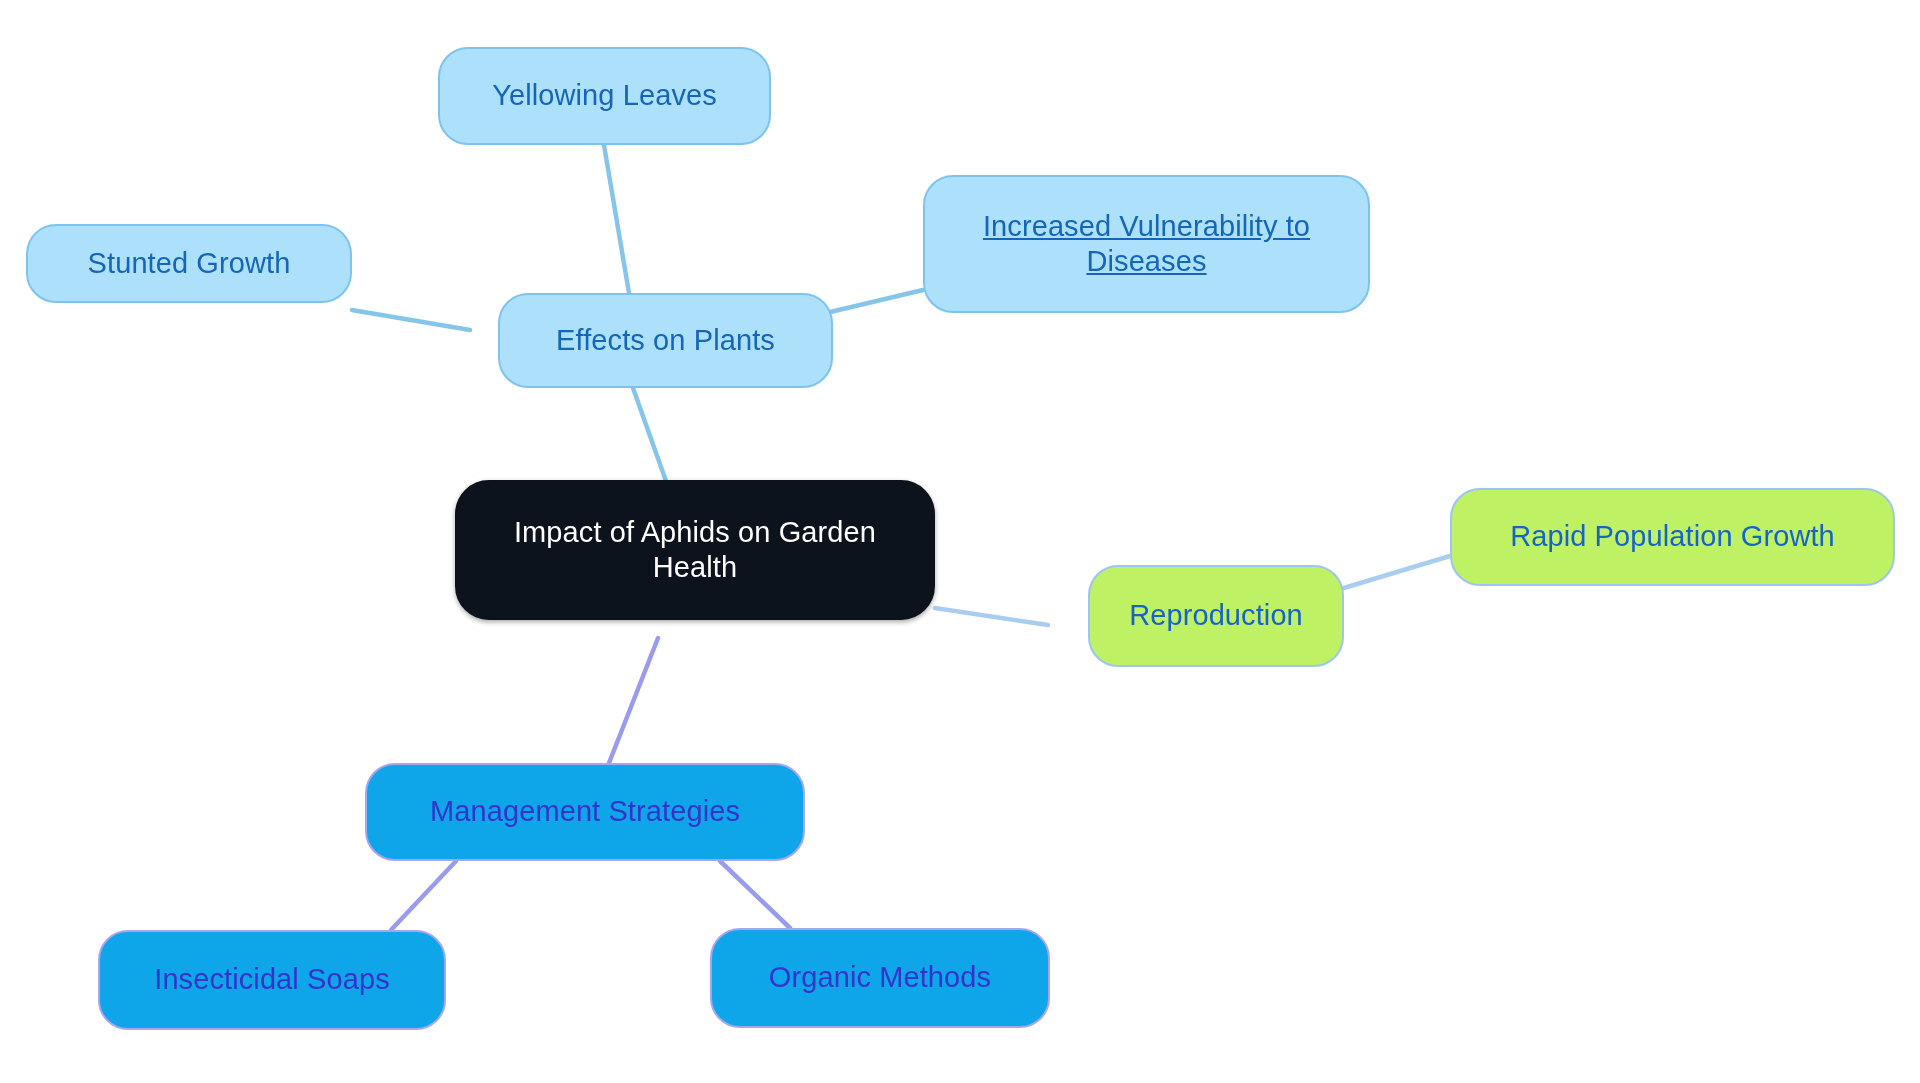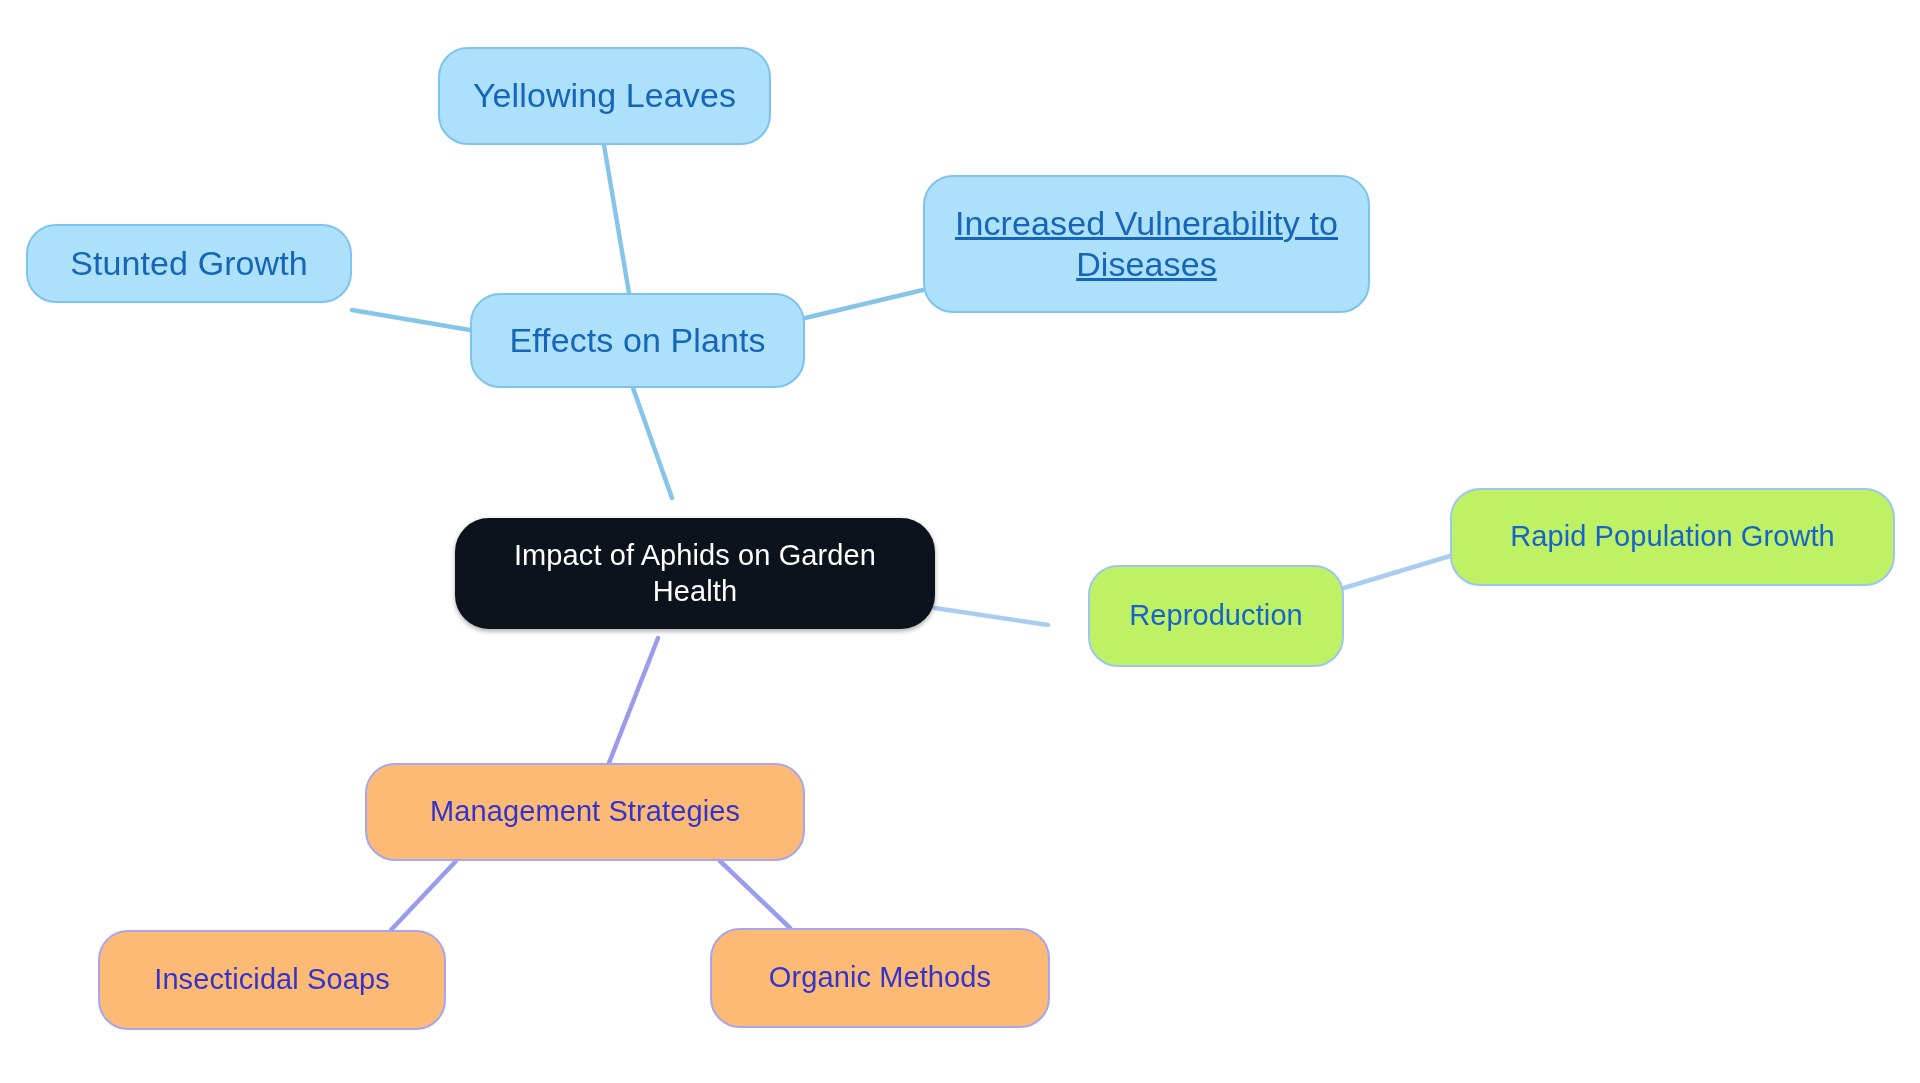--- a/index.html
+++ b/index.html
@@ -46,30 +46,30 @@
     border-color: #0d131c;
     color: #ffffff;
     font-size: 29px;
     border-radius: 34px;
     box-shadow: 0 2px 5px rgba(0,0,0,0.35);
   }
   .node-blue {
     background: #ade0fa;
     border-color: #7cc4ef;
     color: #1565b8;
-    font-size: 34px;
+    font-size: 29px;
   }
   .node-blue-soft {
     background: #bef264;
     border-color: #9dc5ef;
     color: #1763c9;
     font-size: 29px;
   }
   .node-purple {
-    background: #fdba74;
+    background: #0ea5e9;
     border-color: #a5a5f0;
     color: #3434cc;
     font-size: 29px;
   }
 </style>
 </head>
 <body>
 
 <div id="mindmap-canvas">
 
@@ -79,23 +79,23 @@
       <line x1="805" y1="318" x2="923" y2="290" stroke="#86c5ea" stroke-width="4.5" stroke-linecap="round"></line>
       <line x1="470" y1="330" x2="352" y2="310" stroke="#86c5ea" stroke-width="4.5" stroke-linecap="round"></line>
       <line x1="935" y1="608" x2="1048" y2="625" stroke="#a9cdf0" stroke-width="4.5" stroke-linecap="round"></line>
       <line x1="1304" y1="600" x2="1450" y2="556" stroke="#a9cdf0" stroke-width="4.5" stroke-linecap="round"></line>
       <line x1="658" y1="638" x2="609" y2="763" stroke="#9b9bee" stroke-width="4.5" stroke-linecap="round"></line>
       <line x1="456" y1="861" x2="391" y2="930" stroke="#9b9bee" stroke-width="4.5" stroke-linecap="round"></line>
       <line x1="720" y1="861" x2="790" y2="928" stroke="#9b9bee" stroke-width="4.5" stroke-linecap="round"></line>
     </svg>
 
   <div id="node-layer">
-      <div class="node node-root" style="left: 455px; top: 518px; width: 480px; height: 111px;">Impact of Aphids on Garden
+      <div class="node node-root" style="left: 455px; top: 480px; width: 480px; height: 140px;">Impact of Aphids on Garden
 Health</div>
-      <div class="node node-blue" style="left: 470px; top: 293px; width: 335px; height: 95px;">Effects on Plants</div>
+      <div class="node node-blue" style="left: 498px; top: 293px; width: 335px; height: 95px;">Effects on Plants</div>
       <div class="node node-blue" style="left: 438px; top: 47px; width: 333px; height: 98px;">Yellowing Leaves</div>
       <div class="node node-blue" style="left: 923px; top: 175px; width: 447px; height: 138px; text-decoration: underline;">Increased Vulnerability to
 Diseases</div>
       <div class="node node-blue" style="left: 26px; top: 224px; width: 326px; height: 79px;">Stunted Growth</div>
       <div class="node node-blue-soft" style="left: 1048px; top: 565px; width: 256px; height: 102px; margin-left: 40px;">Reproduction</div>
       <div class="node node-blue-soft" style="left: 1450px; top: 488px; width: 445px; height: 98px;">Rapid Population Growth</div>
       <div class="node node-purple" style="left: 365px; top: 763px; width: 440px; height: 98px;">Management Strategies</div>
       <div class="node node-purple" style="left: 98px; top: 930px; width: 348px; height: 100px;">Insecticidal Soaps</div>
       <div class="node node-purple" style="left: 710px; top: 928px; width: 340px; height: 100px;">Organic Methods</div>
     </div>

